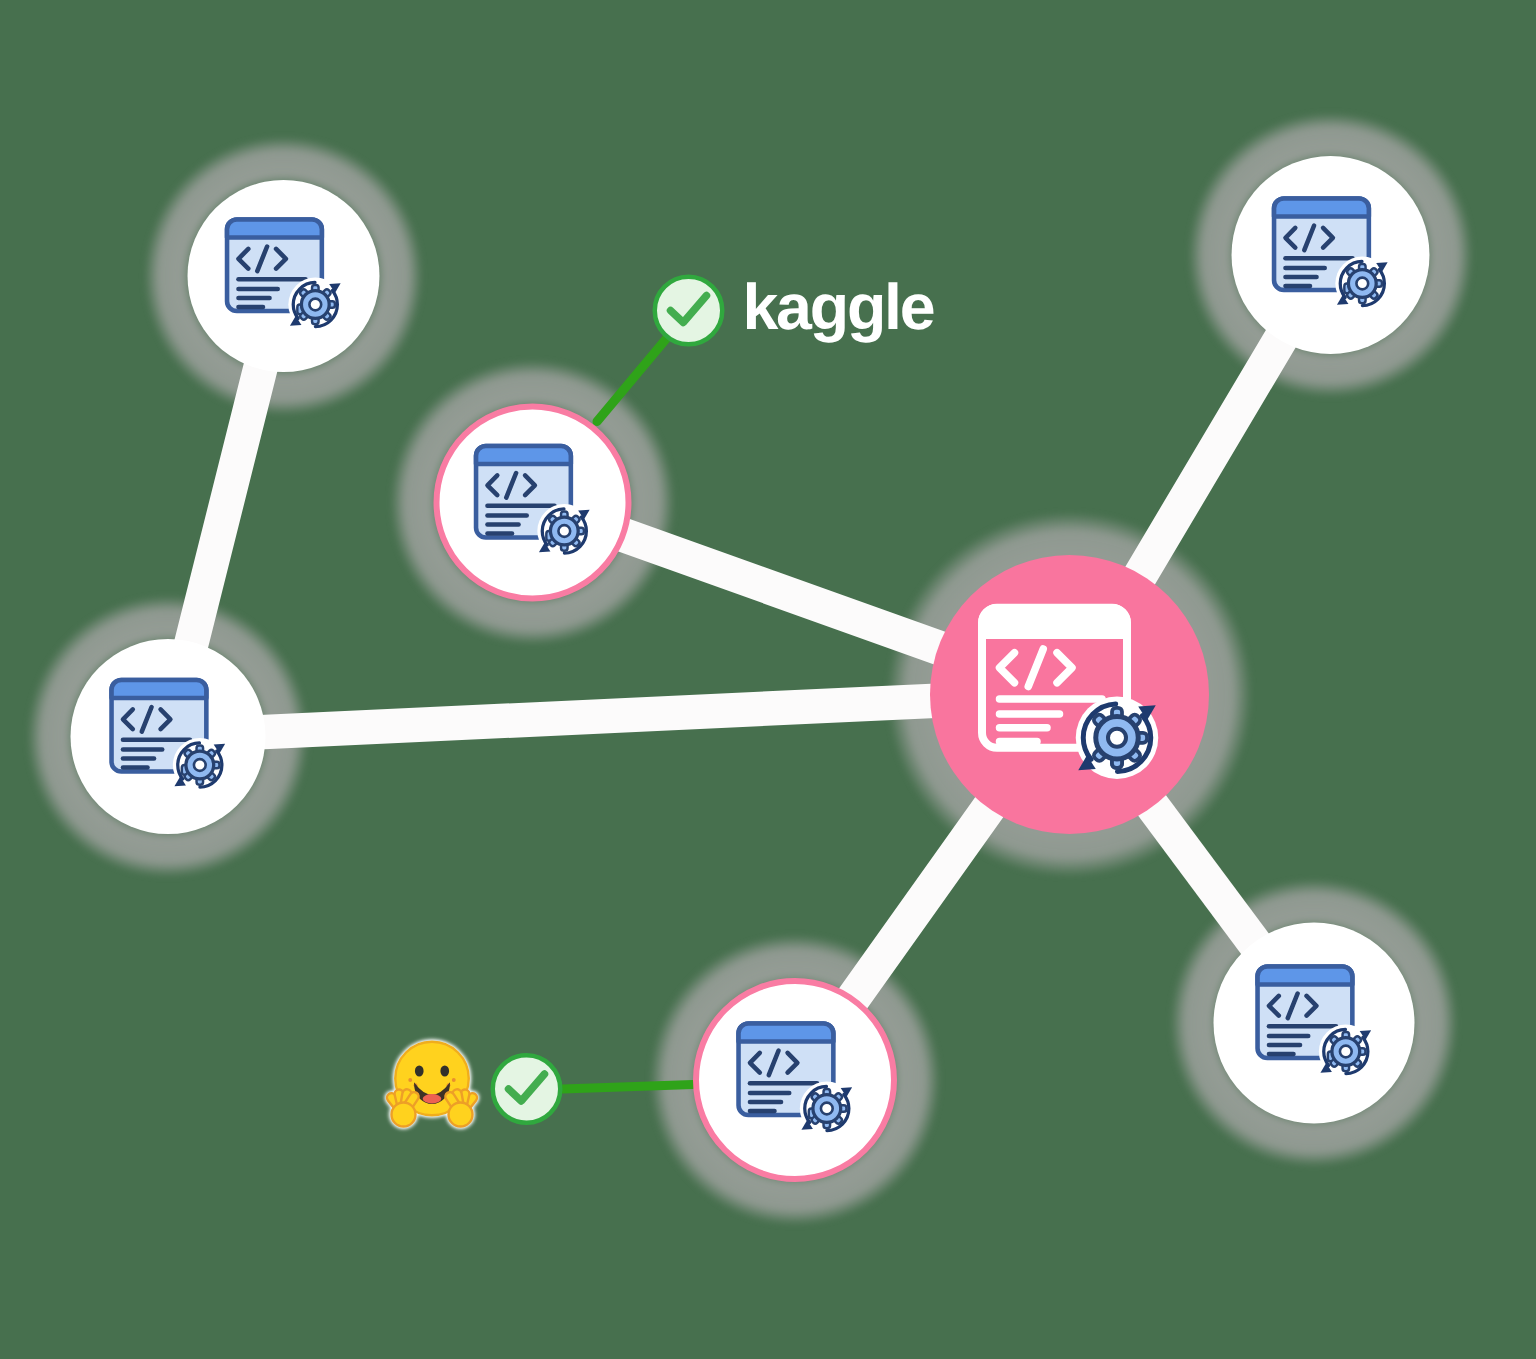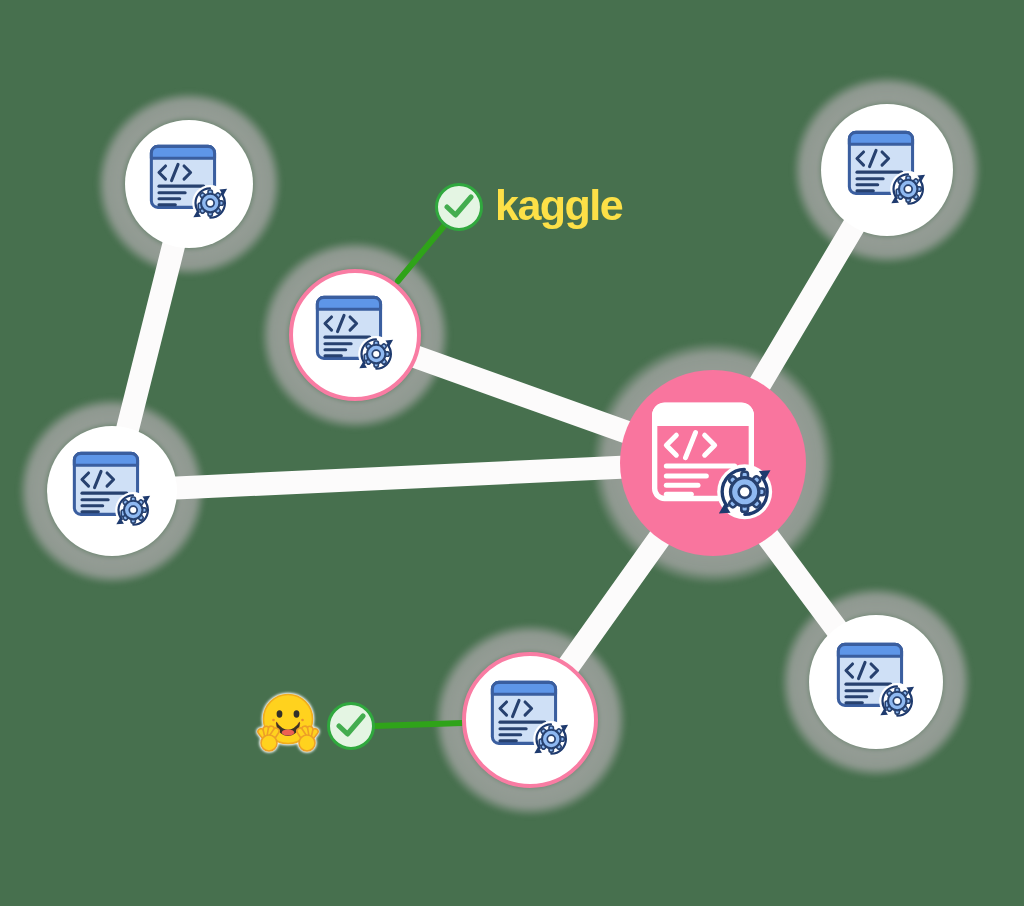--- a/index.html
+++ b/index.html
@@ -193,21 +193,21 @@
         </svg>
       </div>
     </div>
 
   <div id="badge-layer">
     <div id="kaggle-check" class="check-badge" style="left: 435px; top: 183px;">
       <svg width="30" height="26" viewBox="0 0 30 26">
         <polyline points="3 13 11.5 21 27 3" fill="none" stroke="#43AD4F" stroke-width="5" stroke-linecap="round" stroke-linejoin="round"></polyline>
       </svg>
     </div>
-    <div id="kaggle-label" class="kaggle-text" style="left: 495px; top: 181px; color: #fde047;">kaggle</div>
+    <div id="kaggle-label" class="kaggle-text" style="left: 495px; top: 181px; color: #ffffff;">kaggle</div>
 
     <div id="hf-emoji" class="hf-emoji" style="left: 256px; top: 692px;">
       <svg width="64" height="62" viewBox="0 0 64 62">
         <circle cx="32" cy="27" r="24.5" fill="#FFD21E" stroke="#F0AD1D" stroke-width="1.6"></circle>
         <ellipse cx="23.5" cy="22" rx="2.9" ry="3.7" fill="#32302A"></ellipse>
         <ellipse cx="40.5" cy="22" rx="2.9" ry="3.7" fill="#32302A"></ellipse>
         <circle cx="17.5" cy="28" r="1.3" fill="#E98F2E"></circle>
         <circle cx="21" cy="31.5" r="1.3" fill="#E98F2E"></circle>
         <circle cx="46.5" cy="28" r="1.3" fill="#E98F2E"></circle>
         <circle cx="43" cy="31.5" r="1.3" fill="#E98F2E"></circle>

